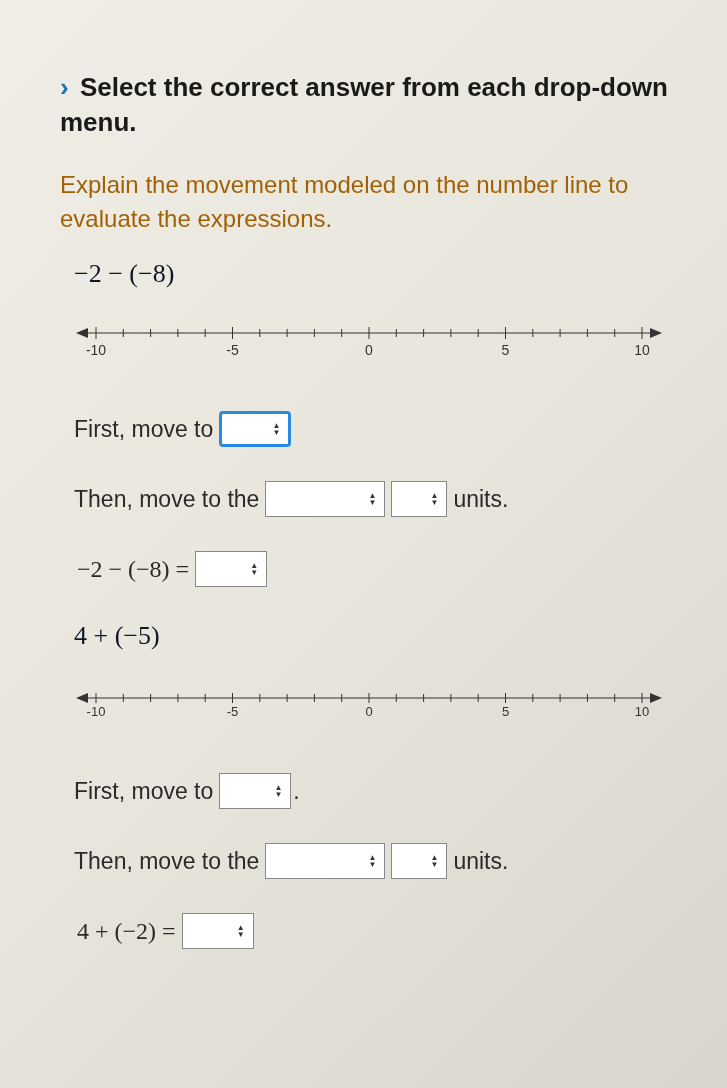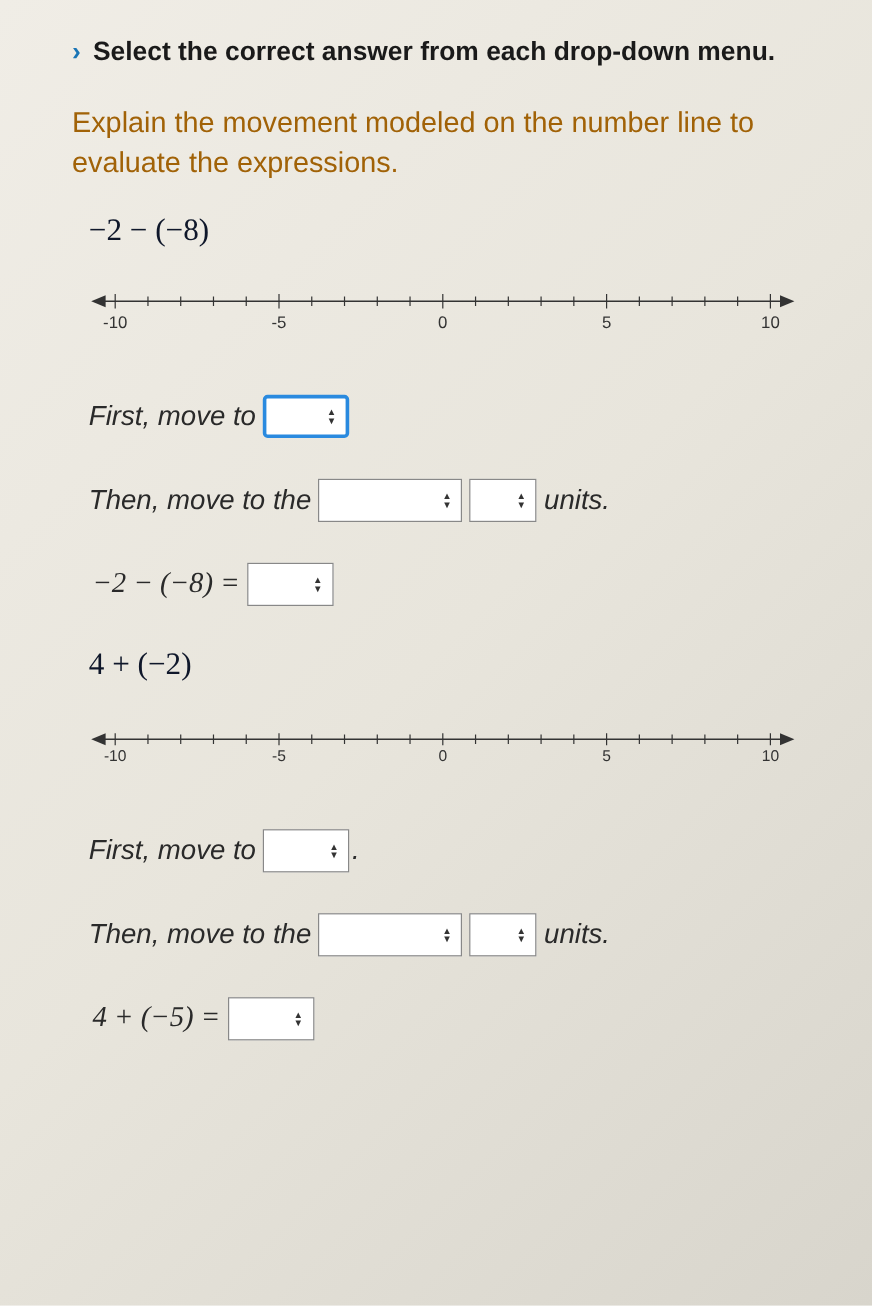--- a/index.html
+++ b/index.html
@@ -10,25 +10,26 @@
     height: 1088px;
     background: linear-gradient(135deg, #f0ede6 0%, #e8e5dc 50%, #d8d5cc 100%);
     font-family: Arial, Helvetica, sans-serif;
     color: #2a2a2a;
     overflow: hidden;
   }
   .page {
     padding: 28px 50px 20px 60px;
   }
   .instruction {
-    font-size: 22px;
+    font-size: 26px;
     font-weight: 700;
     line-height: 1.35;
     margin-bottom: 28px;
     color: #1a1a1a;
+    margin-top: 42px;
   }
   .chevron {
     color: #1a75b5;
     font-weight: 900;
     margin-right: 4px;
   }
   .explain {
     font-size: 24px;
     line-height: 1.4;
     margin-bottom: 24px;
@@ -51,21 +52,20 @@
   .nl-svg line.tick { stroke: #333; stroke-width: 1; }
   .nl-svg text { font-size: 14px; fill: #333; text-anchor: middle; font-family: Arial, sans-serif; }
   .nl-svg polygon { fill: #333; }
   .row {
     display: flex;
     align-items: center;
     font-size: 23px;
     margin: 0 0 34px 14px;
     flex-wrap: wrap;
     gap: 6px;
-    font-style: italic;
   }
   .row.expr-row {
     font-family: "Times New Roman", serif;
     font-size: 24px;
     margin-left: 17px;
   }
   .dd {
     display: inline-flex;
     align-items: center;
     justify-content: flex-end;
@@ -164,21 +164,21 @@
     <span>units.</span>
   </div>
 
   <div class="row expr-row">
     <span>−2 − (−8) =</span>
     <span class="dd">
         <span class="arrows"></span>
       </span>
   </div>
 
-  <div class="expr section2">4 + (−2)</div>
+  <div class="expr section2">4 + (−5)</div>
 
   <div class="number-line small">
     <svg class="nl-svg" viewBox="0 0 590 40">
       <line class="axis" x1="8" y1="12" x2="582" y2="12"></line>
       <polygon points="2,12 14,7 14,17"></polygon>
       <polygon points="588,12 576,7 576,17"></polygon>
       <g>
         <line class="tick" x1="22" y1="7" x2="22" y2="17"></line>
         <line class="tick" x1="49.3" y1="8" x2="49.3" y2="16"></line>
         <line class="tick" x1="76.6" y1="8" x2="76.6" y2="16"></line>
@@ -222,19 +222,19 @@
     <span class="dd wide">
         <span class="arrows"></span>
       </span>
     <span class="dd narrow">
         <span class="arrows"></span>
       </span>
     <span>units.</span>
   </div>
 
   <div class="row expr-row">
-    <span>4 + (−5) =</span>
+    <span>4 + (−2) =</span>
     <span class="dd">
         <span class="arrows"></span>
       </span>
   </div>
 
 </div>
 
 </body></html>

